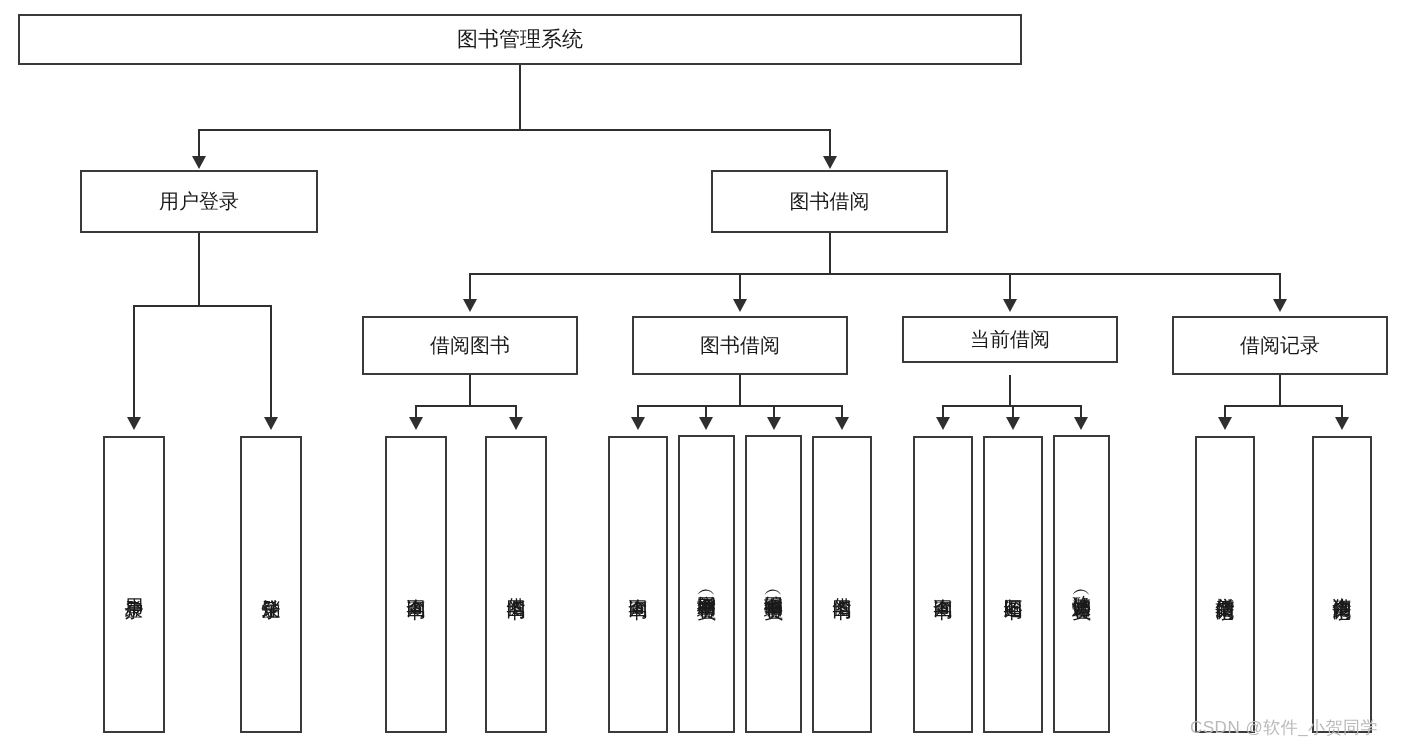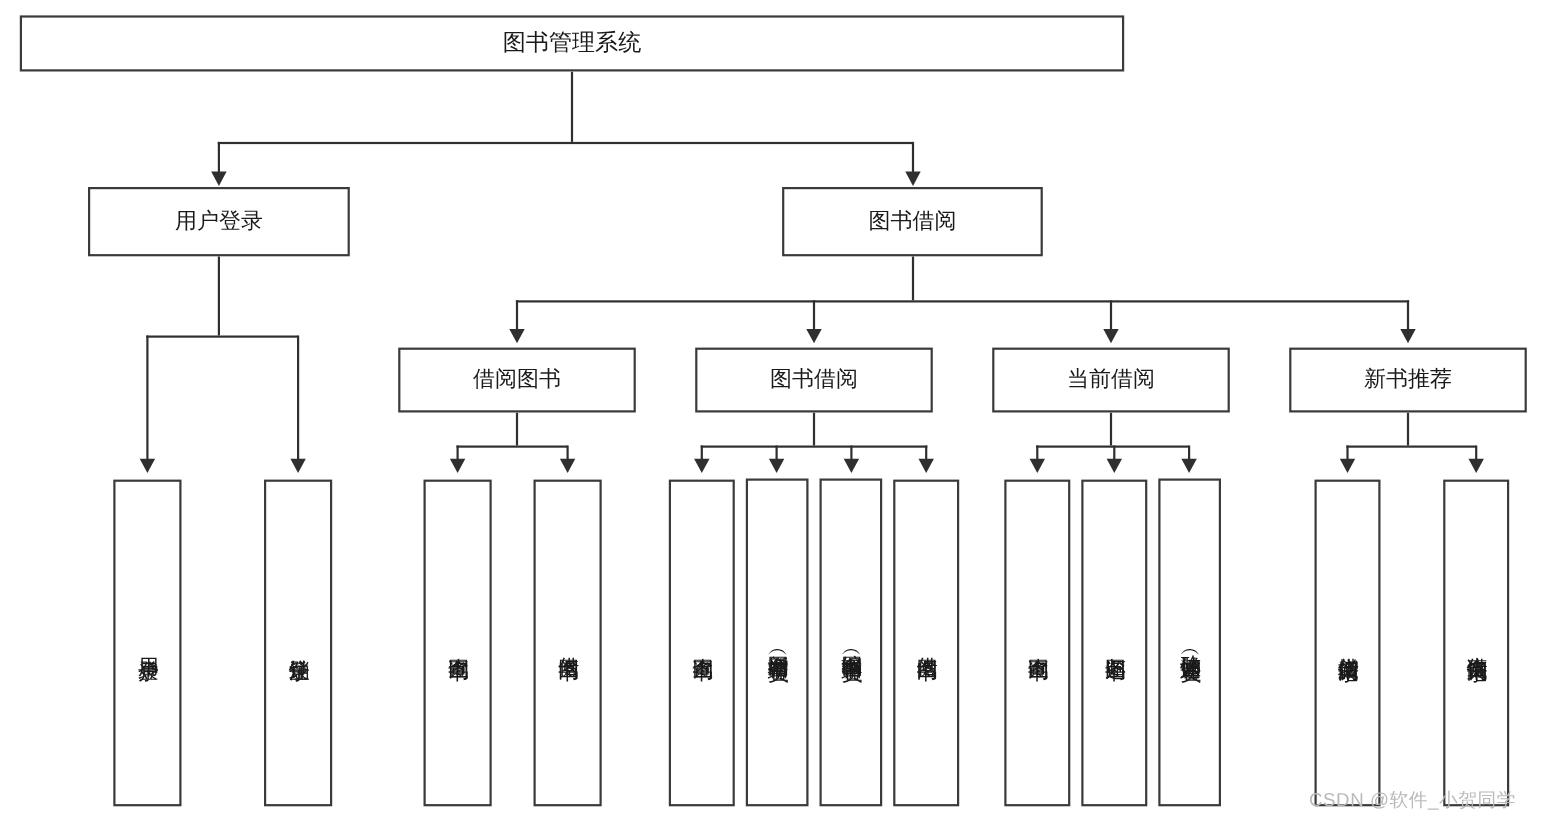--- a/index.html
+++ b/index.html
@@ -135,25 +135,25 @@
   <div class="node lvl1" style="left:711px; top:170px; width:237px; height:63px;">
     <span>图书借阅</span>
   </div>
 
   <div class="node lvl2" style="left:362px; top:316px; width:216px; height:59px;">
     <span>借阅图书</span>
   </div>
   <div class="node lvl2" style="left:632px; top:316px; width:216px; height:59px;">
     <span>图书借阅</span>
   </div>
-  <div class="node lvl2" style="left:902px; top:316px; width:216px; height:59px;">
+  <div class="node lvl2" style="left:902px; top:316px; width:216px; height:47px;">
     <span>当前借阅</span>
   </div>
   <div class="node lvl2" style="left:1172px; top:316px; width:216px; height:59px;">
-    <span>新书推荐</span>
+    <span>借阅记录</span>
   </div>
 
   <div class="node leaf" style="left:103px; top:436px; width:62px; height:297px;">
     <span class="vtext">用户登录</span>
   </div>
   <div class="node leaf" style="left:240px; top:436px; width:62px; height:297px;">
     <span class="vtext">注销登录</span>
   </div>
 
   <div class="node leaf" style="left:385px; top:436px; width:62px; height:297px;">

